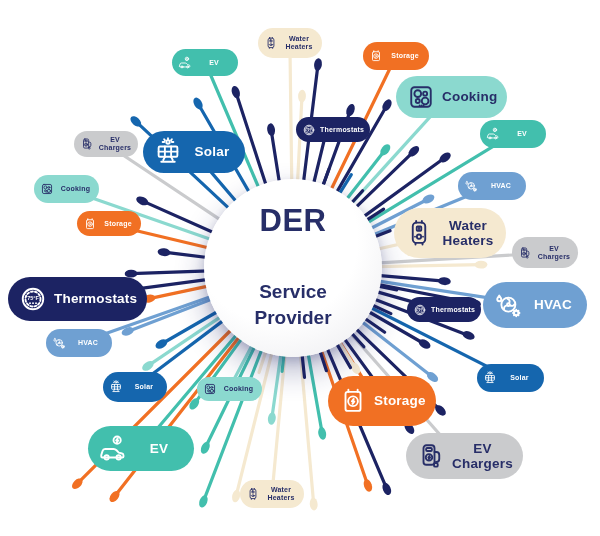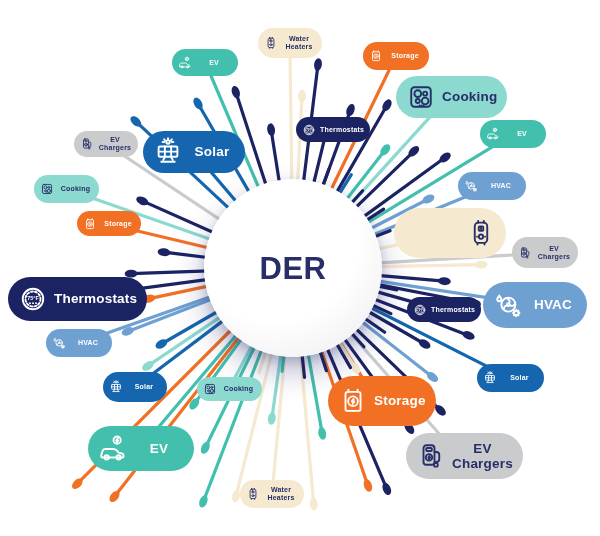--- a/index.html
+++ b/index.html
@@ -147,20 +147,22 @@
       <line x1="361.5" y1="282.6" x2="396.7" y2="290.0" stroke="#1C2363" stroke-width="3.2" stroke-linecap="round"></line>
       <line x1="300.3" y1="337.6" x2="304.5" y2="377.4" stroke="#1C2363" stroke-width="3.2" stroke-linecap="round"></line>
       <line x1="285.7" y1="337.6" x2="282.1" y2="371.4" stroke="#42BFAD" stroke-width="3.2" stroke-linecap="round"></line>
       <line x1="271.4" y1="334.6" x2="259.0" y2="372.6" stroke="#F5E9D0" stroke-width="3.2" stroke-linecap="round"></line>
       <line x1="330.1" y1="208.6" x2="351.3" y2="174.7" stroke="#1566AE" stroke-width="3.2" stroke-linecap="round"></line>
       <line x1="316.9" y1="202.2" x2="328.9" y2="169.3" stroke="#1C2363" stroke-width="3.2" stroke-linecap="round"></line>
     </svg>
 
   <div class="center-circle">
     <div class="center-title">DER</div>
+    <div class="center-subtitle">Service
+Provider</div>
   </div>
 
   <div id="nodes">
       <div class="pill sm" style="left: 258px; top: 28px; min-width: 64px; height: 30px; background: rgb(245, 233, 208); color: rgb(39, 46, 104);">
         <span class="icon">
           <svg xmlns="http://www.w3.org/2000/svg" viewBox="0 0 24 24" fill="none" stroke="currentColor" stroke-width="1.5" stroke-linecap="round" stroke-linejoin="round">
             <path d="M9.7 3.7V2.4 M14.3 3.7V2.4"></path>
             <rect x="7" y="3.7" width="10" height="16.2" rx="3"></rect>
             <rect x="10.2" y="6.8" width="3.6" height="3.4" rx=".6"></rect>
             <path d="M12 7.7v1.3"></path>
@@ -275,20 +277,22 @@
           <svg xmlns="http://www.w3.org/2000/svg" viewBox="0 0 24 24" fill="none" stroke="currentColor" stroke-width="1.5" stroke-linecap="round" stroke-linejoin="round">
             <path d="M9.7 3.7V2.4 M14.3 3.7V2.4"></path>
             <rect x="7" y="3.7" width="10" height="16.2" rx="3"></rect>
             <rect x="10.2" y="6.8" width="3.6" height="3.4" rx=".6"></rect>
             <path d="M12 7.7v1.3"></path>
             <circle cx="12" cy="14.9" r="1.7"></circle>
             <path d="M8.8 14.9h.01 M15.2 14.9h.01"></path>
             <path d="M9.2 19.9v1.3 M14.8 19.9v1.3"></path>
           </svg>
         </span>
+        <span class="label">Water
+Heaters</span>
       </div>
       <div class="pill sm" style="left: 512px; top: 237px; min-width: 66px; height: 31px; background: rgb(202, 203, 205); color: rgb(39, 46, 104);">
         <span class="icon">
           <svg xmlns="http://www.w3.org/2000/svg" viewBox="0 0 24 24" fill="none" stroke="currentColor" stroke-width="1.5" stroke-linecap="round" stroke-linejoin="round">
             <rect x="6" y="3.4" width="8.8" height="15.6" rx="2.3"></rect>
             <rect x="8.1" y="5.6" width="4.6" height="2.4" rx=".8"></rect>
             <circle cx="10.4" cy="13.1" r="2.6"></circle>
             <path d="M10.9 11.9l-1 1.3h1.4l-1 1.3"></path>
             <path d="M14.8 8.8h1.5a2.3 2.3 0 0 1 2.3 2.3v3.3a2.4 2.4 0 0 1-2.4 2.4h-.3"></path>
             <rect x="14.4" y="17.7" width="3" height="2.8" rx="1"></rect>

